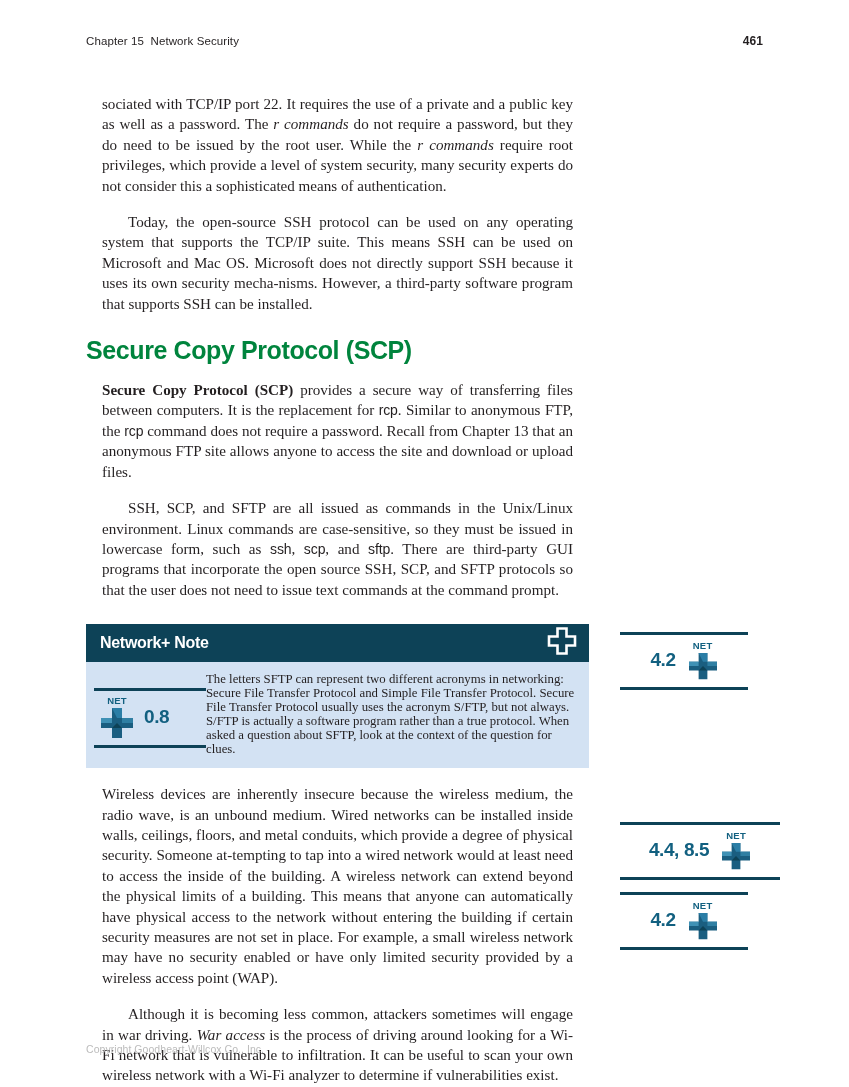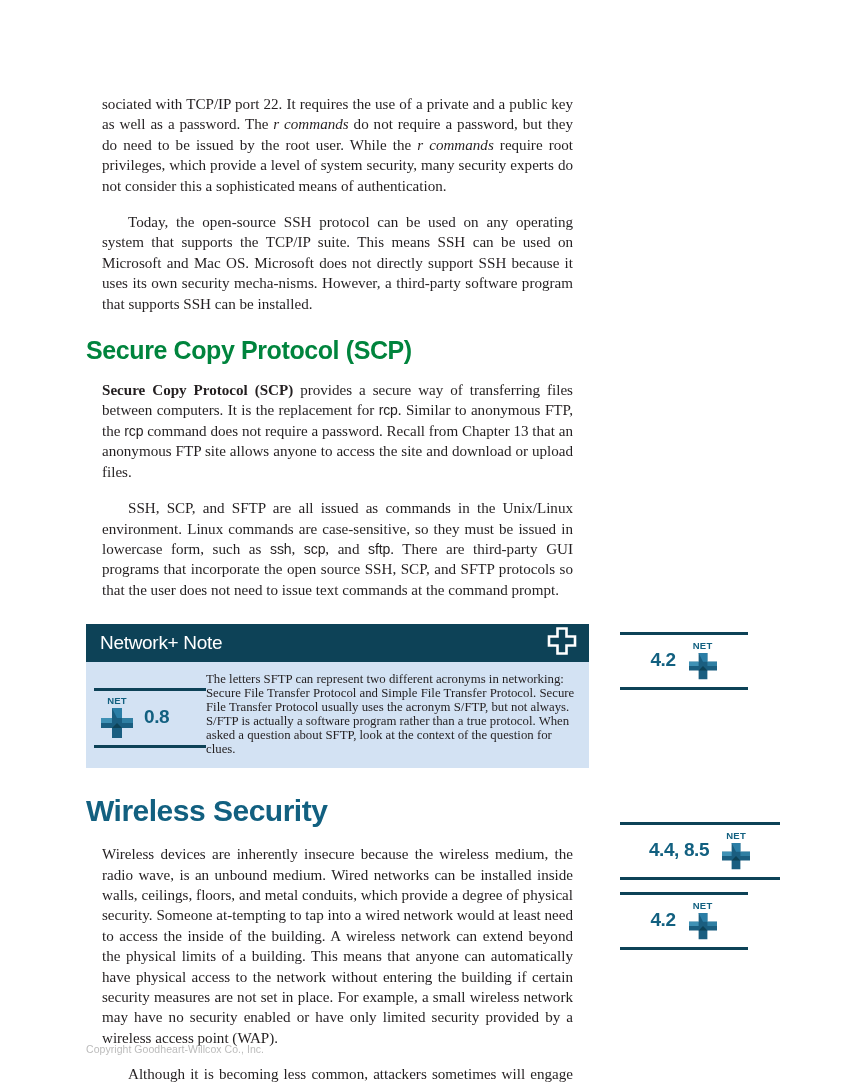--- a/index.html
+++ b/index.html
@@ -93,22 +93,22 @@
     background: #0d4257;
     height: 38px;
     display: flex;
     align-items: center;
     justify-content: space-between;
     padding: 0 12px 0 14px;
     box-sizing: border-box;
   }
   .note-header-title {
     font-family: "Liberation Sans", sans-serif;
-    font-weight: normal;
-    font-size: 19px;
+    font-weight: bold;
+    font-size: 16px;
     color: #ffffff;
     letter-spacing: -0.3px;
   }
   .note-body {
     display: flex;
     align-items: flex-start;
     padding: 8px 14px 12px 8px;
   }
   .note-badge {
     width: 112px;
@@ -191,20 +191,24 @@
     font-size: 10.5px;
     color: #bcbcbc;
     letter-spacing: 0.05px;
   }
 </style>
 </head>
 <body>
 
 <div class="page">
 
+  <div class="running-head">
+    <span class="rh-left">Chapter 15  Network Security</span>
+    <span class="rh-page">461</span>
+  </div>
 
   <div class="column">
 
     <p class="body">sociated with TCP/IP port 22. It requires the use of a private and a public key as well as a password. The <i>r commands</i> do not require a password, but they do need to be issued by the root user. While the <i>r commands</i> require root privileges, which provide a level of system security, many security experts do not consider this a sophisticated means of authentication.</p>
     <p class="body indent">Today, the open-source SSH protocol can be used on any operating system that supports the TCP/IP suite. This means SSH can be used on Microsoft and Mac OS. Microsoft does not directly support SSH because it uses its own security mecha-nisms. However, a third-party software program that supports SSH can be installed.</p>
 
     <h2 class="section-green">Secure Copy Protocol (SCP)</h2>
 
     <p class="body"><b>Secure Copy Protocol (SCP)</b> provides a secure way of transferring files between computers. It is the replacement for <span class="mono">rcp</span>. Similar to anonymous FTP, the <span class="mono">rcp</span> command does not require a password. Recall from Chapter 13 that an anonymous FTP site allows anyone to access the site and download or upload files.</p>
     <p class="body indent">SSH, SCP, and SFTP are all issued as commands in the Unix/Linux environment. Linux commands are case-sensitive, so they must be issued in lowercase form, such as <span class="mono">ssh</span>, <span class="mono">scp</span>, and <span class="mono">sftp</span>. There are third-party GUI programs that incorporate the open source SSH, SCP, and SFTP protocols so that the user does not need to issue text commands at the command prompt.</p>
@@ -237,21 +241,20 @@
               </span>
               <span class="num">0.8</span>
             </div>
             <div class="rule bottom"></div>
           </div>
         </div>
         <div class="note-text">The letters SFTP can represent two different acronyms in networking: Secure File Transfer Protocol and Simple File Transfer Protocol. Secure File Transfer Protocol usually uses the acronym S/FTP, but not always. S/FTP is actually a software program rather than a true protocol. When asked a question about SFTP, look at the context of the question for clues.</div>
       </div>
     </div>
 
-    <h1 class="section-blue">Wireless Security</h1>
 
     <p class="body">Wireless devices are inherently insecure because the wireless medium, the radio wave, is an unbound medium. Wired networks can be installed inside walls, ceilings, floors, and metal conduits, which provide a degree of physical security. Someone at-tempting to tap into a wired network would at least need to access the inside of the building. A wireless network can extend beyond the physical limits of a building. This means that anyone can automatically have physical access to the network without entering the building if certain security measures are not set in place. For example, a small wireless network may have no security enabled or have only limited security provided by a wireless access point (WAP).</p>
     <p class="body indent">Although it is becoming less common, attackers sometimes will engage in war driving. <i>War access</i> is the process of driving around looking for a Wi-Fi network that is vulnerable to infiltration. It can be useful to scan your own wireless network with a Wi-Fi analyzer to determine if vulnerabilities exist.</p>
     <p class="body indent">The original solution to wireless network security involves three mechanisms: service set identifier (SSID), media access control (MAC) filtering, and Wired Equiv-alent Privacy (WEP). Wireless network security has evolved at a remarkable rate. In less than seven years, four major security implementations have been developed: WPA, WPA2, 802.1x, and 802.11i. This section covers the original solution to wireless network security, SSID, MAC filtering, and WEP, plus the most recent security imple-mentations, WPA, WPA2, 802.1x, and 802.11i.</p>
 
   </div>
 
   <div class="margin-callout" style="top:632px; width:128px;">
     <div class="netbadge">
       <div class="rule top"></div>

